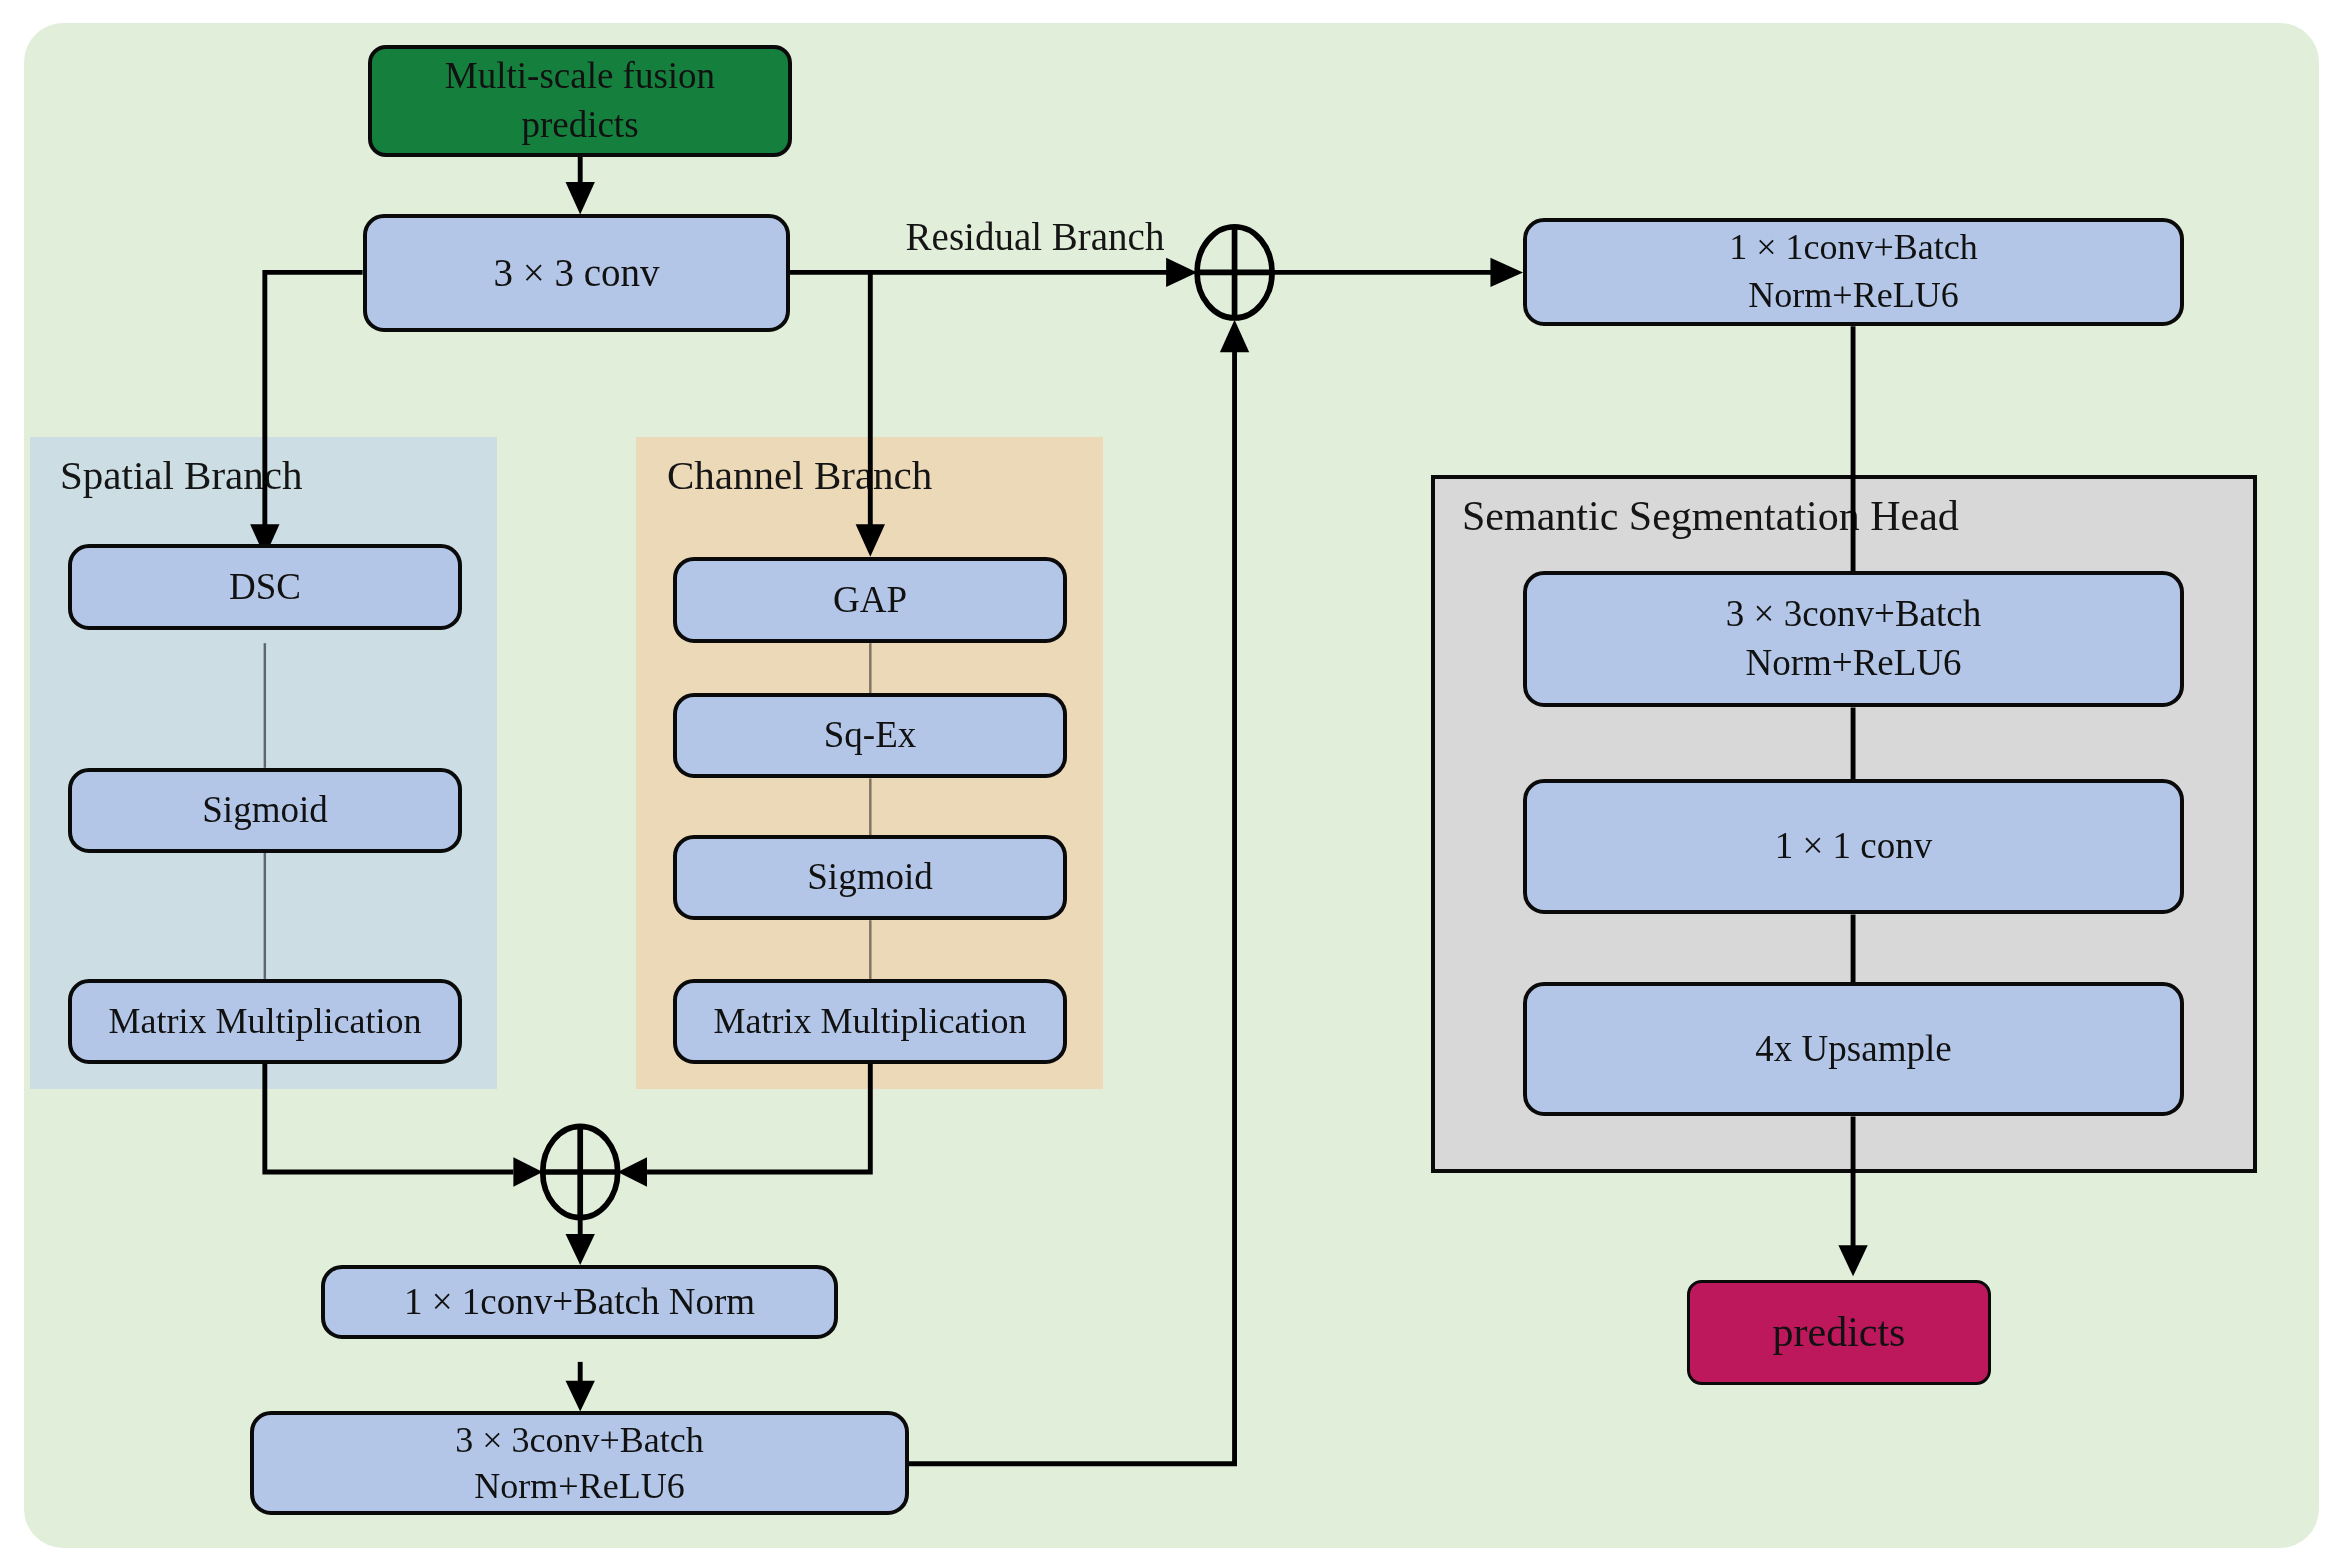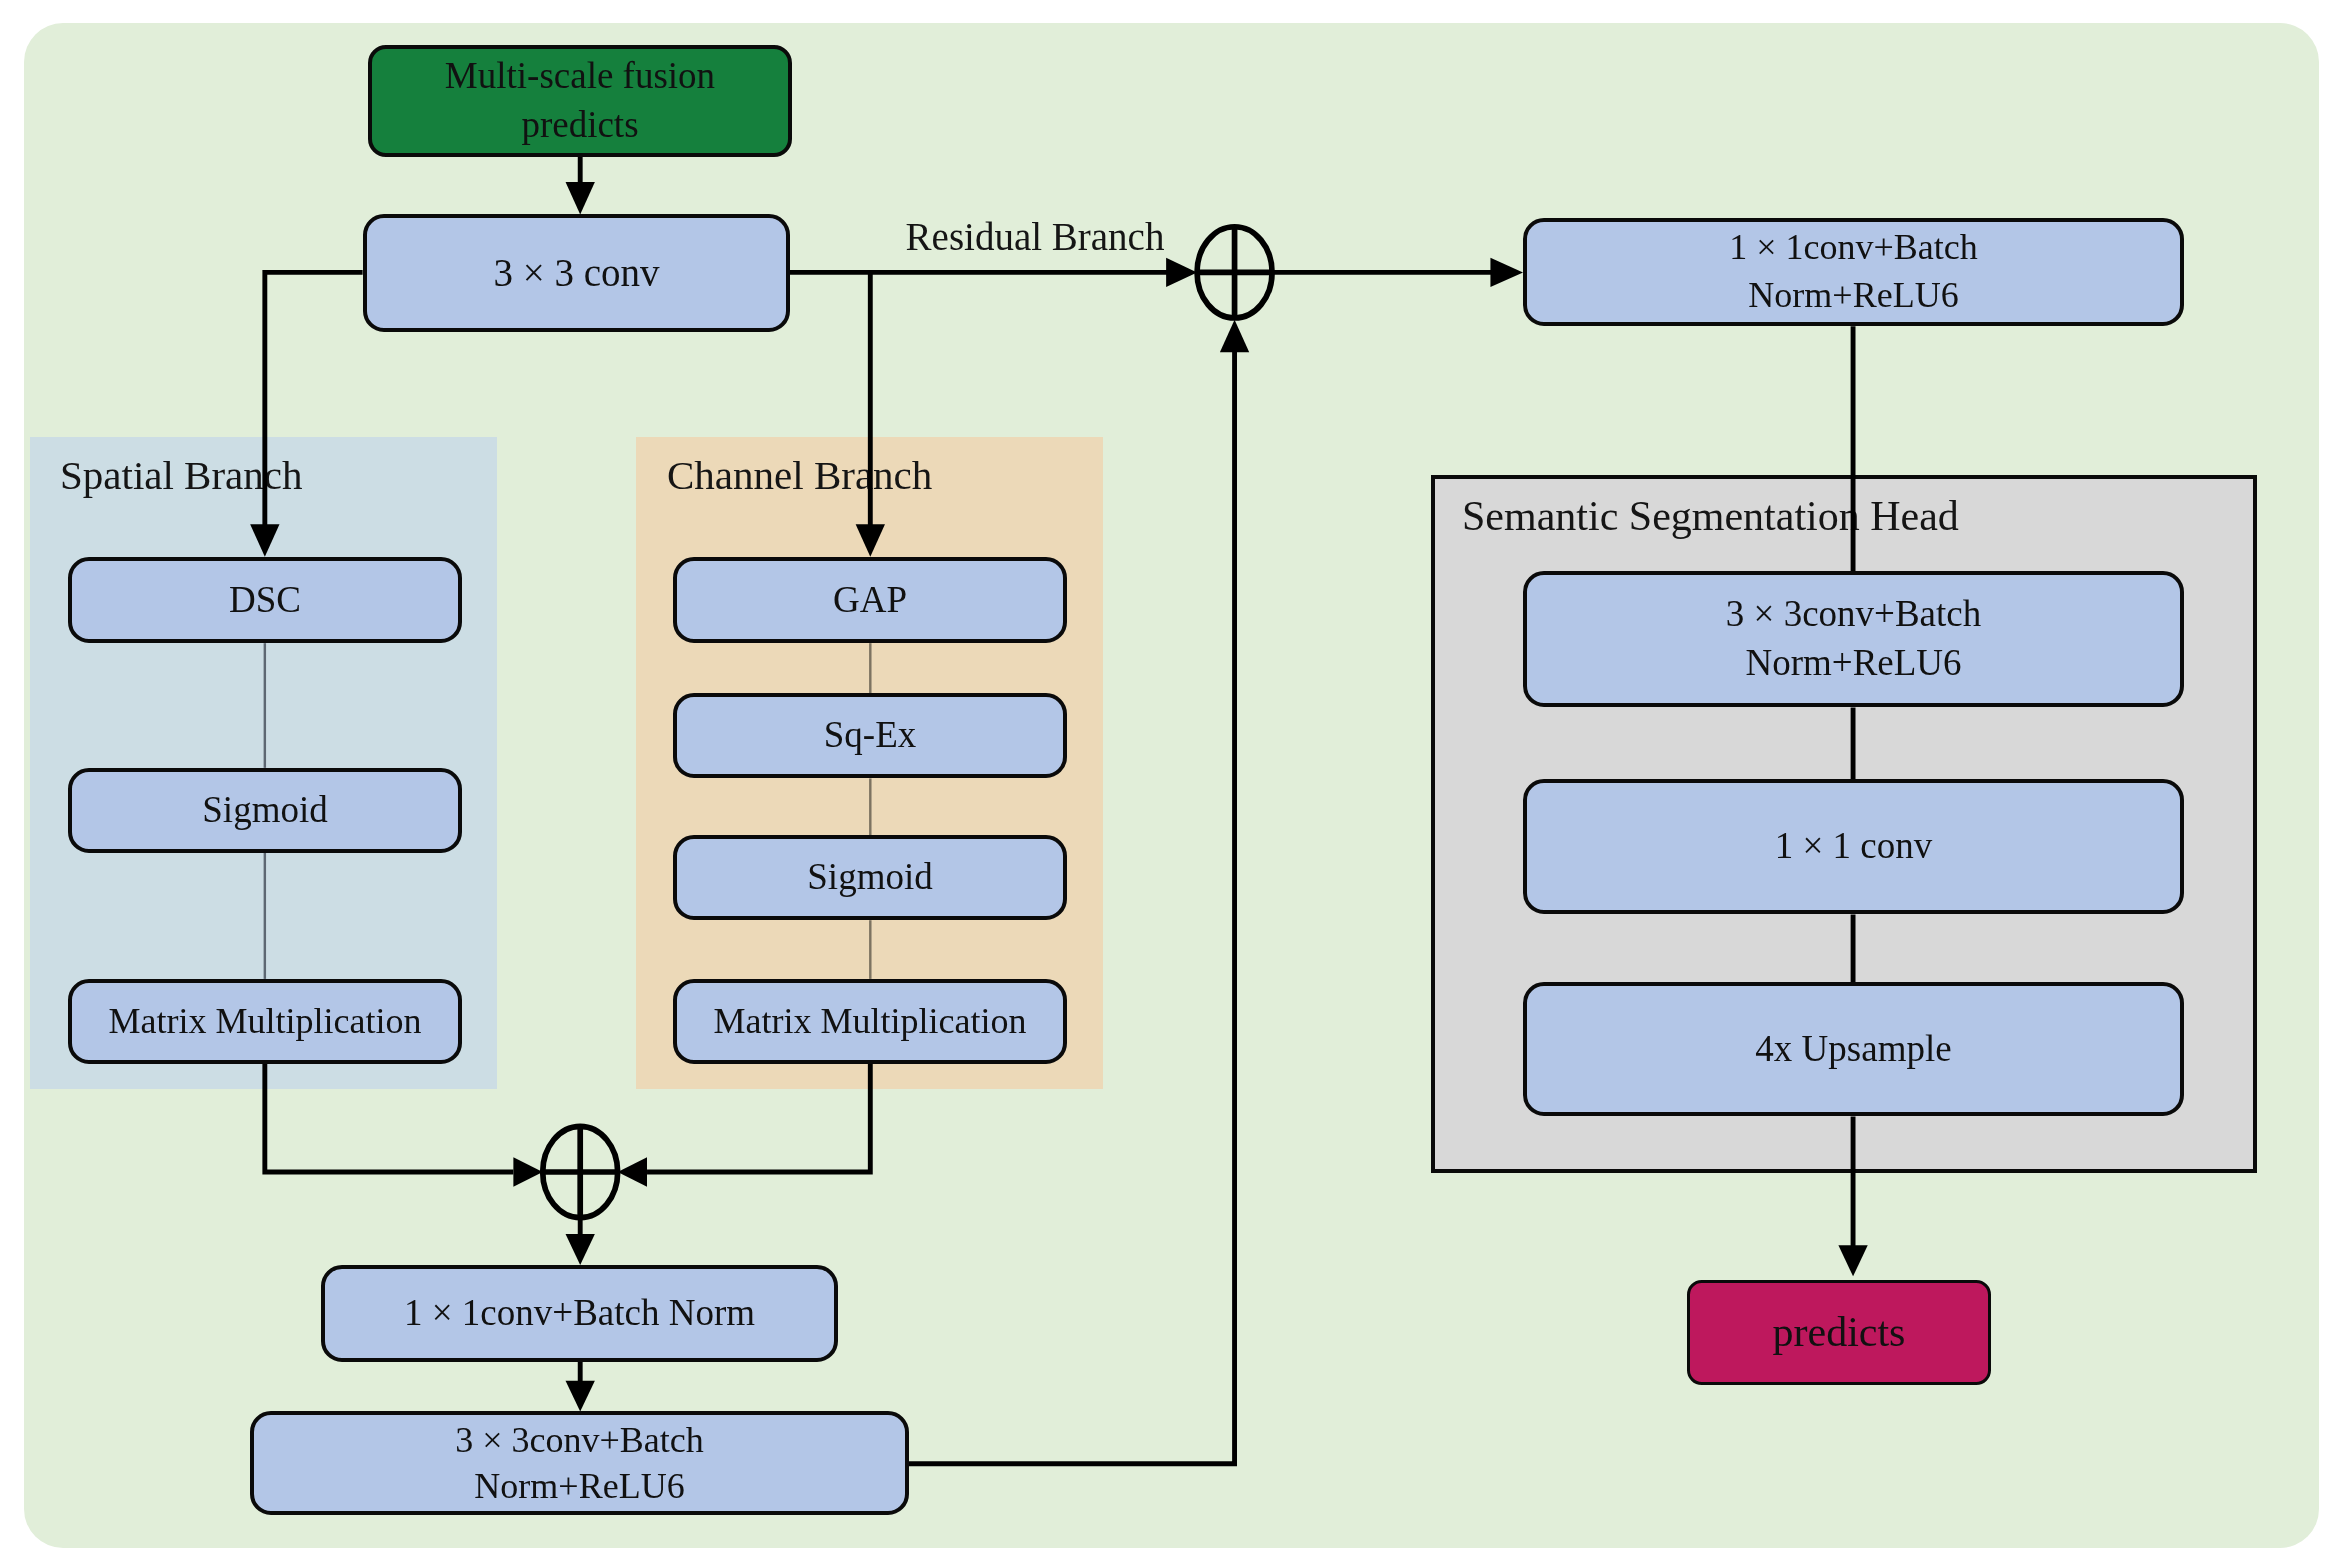--- a/index.html
+++ b/index.html
@@ -12,28 +12,28 @@
   .panel-channel{left:636px;top:437px;width:467px;height:652px;background:#ECD9B8;}
   .panel-head{left:1431px;top:475px;width:826px;height:698px;background:#D8D8D8;
               border:4.1px solid #0a0a0a;box-sizing:border-box;}
   .wires{position:absolute;left:0;top:0;width:2342px;height:1565px;}
   .node{position:absolute;display:flex;align-items:center;justify-content:center;text-align:center;
         background:#B3C6E7;border:4.1px solid #0a0a0a;border-radius:21px;box-sizing:border-box;
         font-size:37px;line-height:1.32;}
   .node-input{left:368px;top:45px;width:424px;height:112px;background:#15803d;border-radius:18px;}
   .node-conv33{left:363px;top:214px;width:427px;height:118px;font-size:39px;}
   .node-resbox{left:1523px;top:218px;width:661px;height:108px;font-size:36px;}
-  .node-dsc{left:68px;top:557px;width:394px;height:86px;}
+  .node-dsc{left:68px;top:544px;width:394px;height:86px;}
   .node-sigsp{left:68px;top:768px;width:394px;height:85px;}
   .node-mmsp{left:68px;top:979px;width:394px;height:85px;font-size:36px;}
   .node-gap{left:673px;top:557px;width:394px;height:86px;}
   .node-sqex{left:673px;top:693px;width:394px;height:85px;}
   .node-sigch{left:673px;top:835px;width:394px;height:85px;}
   .node-mmch{left:673px;top:979px;width:394px;height:85px;font-size:36px;}
-  .node-conv11bn{left:321px;top:1265px;width:517px;height:97px;}
+  .node-conv11bn{left:321px;top:1265px;width:517px;height:74px;}
   .node-botbox{left:250px;top:1411px;width:659px;height:104px;font-size:36px;line-height:1.28;}
   .node-headA{left:1523px;top:571px;width:661px;height:136px;}
   .node-headB{left:1523px;top:779px;width:661px;height:135px;}
   .node-headC{left:1523px;top:982px;width:661px;height:134px;}
   .node-predicts{left:1687px;top:1280px;width:304px;height:105px;background:#be185d;
                  border-width:3.3px;border-radius:14.7px;font-size:42px;}
   .sec-label{position:absolute;font-size:41px;color:#151515;white-space:nowrap;}
   .lbl-spatial{left:60px;top:451px;}
   .lbl-channel{left:667px;top:451px;}
   .lbl-head{left:1462px;top:492px;font-size:42px;}

